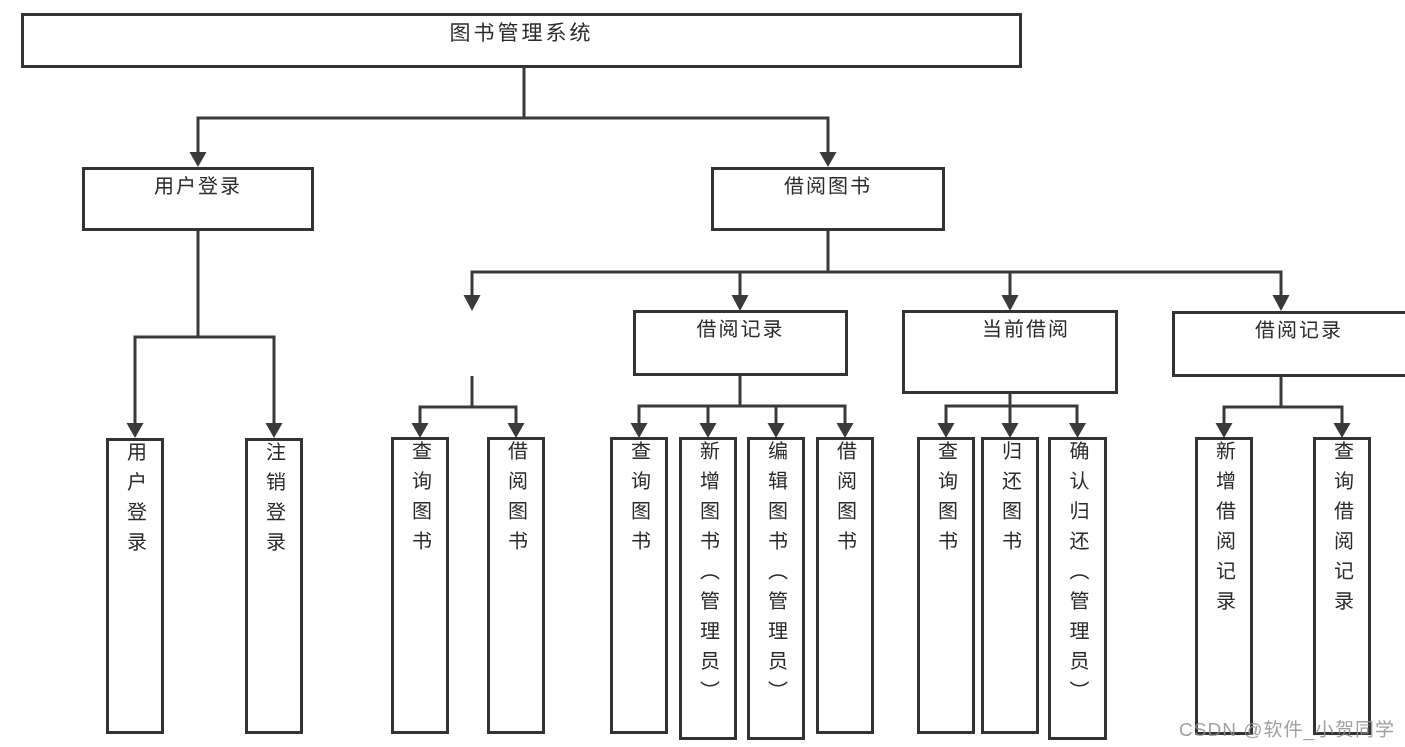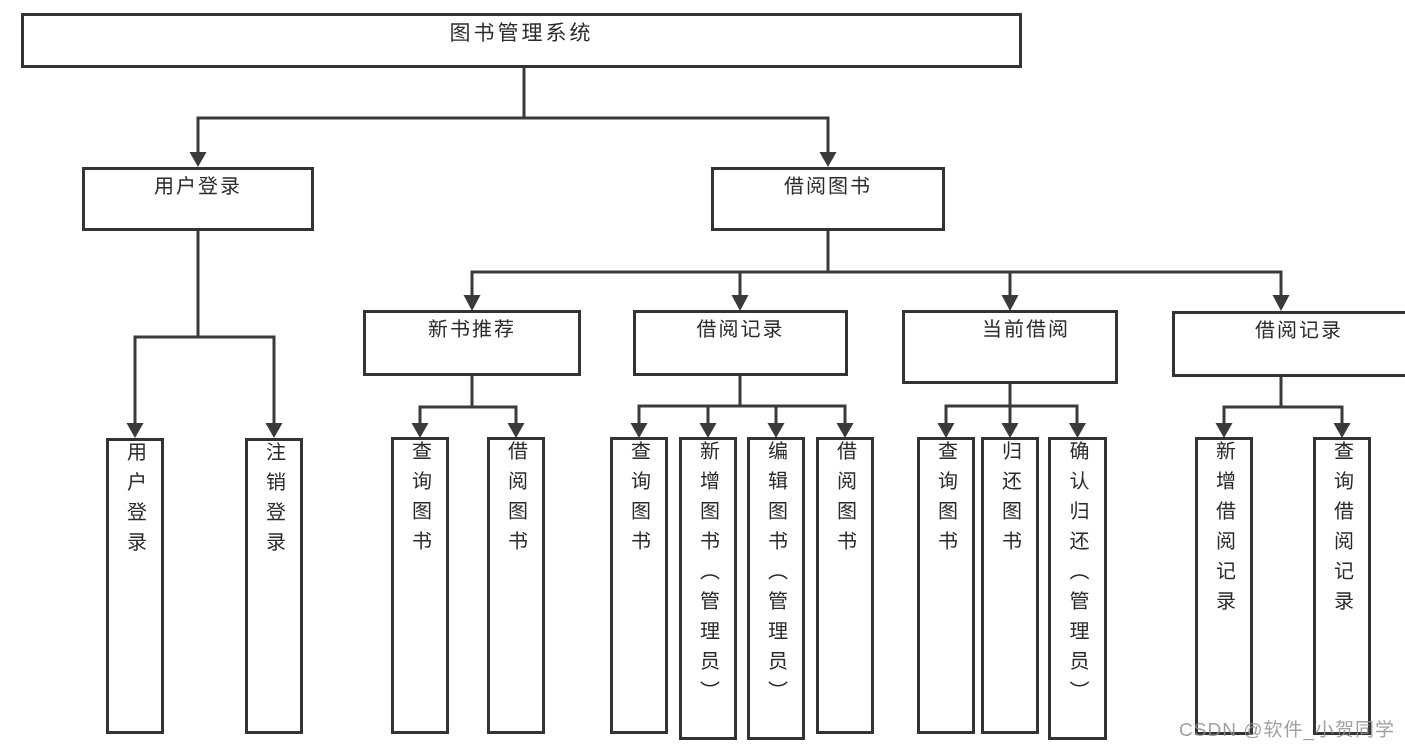--- a/index.html
+++ b/index.html
@@ -95,27 +95,24 @@
     <span class="lbl">图书管理系统</span>
   </div>
 
   <div class="node h" style="left:82px; top:167px; width:232px; height:64px;">
     <span class="lbl">用户登录</span>
   </div>
   <div class="node h" style="left:711px; top:167px; width:234px; height:64px;">
     <span class="lbl">借阅图书</span>
   </div>
 
-  <div class="node h" style="left:363px; top:310px; width:218px; height:66px;">
-    <span class="lbl">新书推荐</span>
-  </div>
   <div class="node h" style="left:633px; top:310px; width:215px; height:66px;">
     <span class="lbl">借阅记录</span>
   </div>
-  <div class="node h" style="left:902px; top:310px; width:216px; height:74px;padding-left:32px;">
+  <div class="node h" style="left:902px; top:310px; width:216px; height:84px;padding-left:32px;">
     <span class="lbl">当前借阅</span>
   </div>
   <div class="node h" style="left:1172px; top:311px; width:254px; height:66px;">
     <span class="lbl">借阅记录</span>
   </div>
 
   <div class="node vert" style="left:106px; top:438px; width:58px; height:296px;">
     <span class="lbl">用户登录</span>
   </div>
   <div class="node vert" style="left:245px; top:438px; width:58px; height:296px;">

